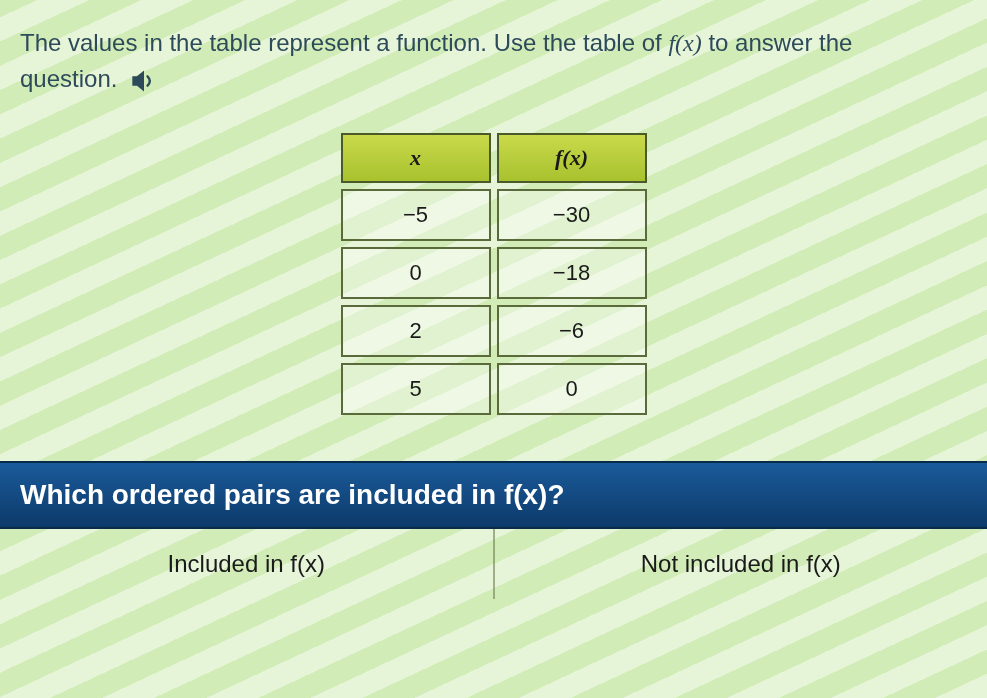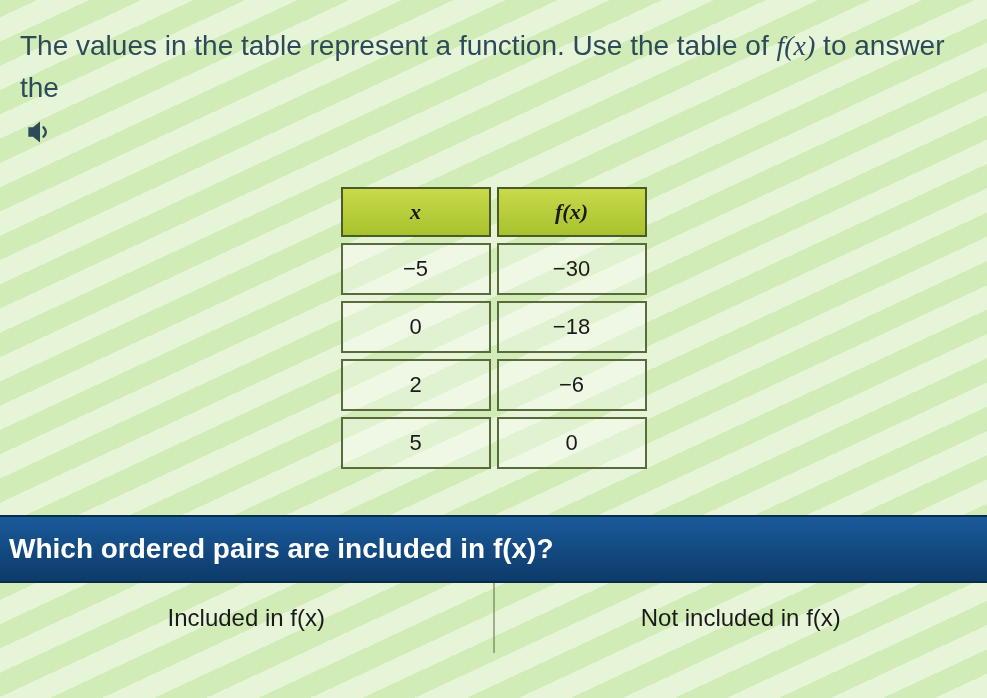--- a/index.html
+++ b/index.html
@@ -10,21 +10,21 @@
       -25deg,
       #e6f5d8 0px,
       #e6f5d8 22px,
       #d2ecb8 22px,
       #d2ecb8 44px
     );
     position: relative;
     padding: 25px 20px 0 20px;
   }
   .question-text {
-    font-size: 28px;
+    font-size: 24px;
     color: #2d4a5a;
     line-height: 1.5;
     margin-bottom: 30px;
     font-weight: 400;
   }
   .fx-italic {
     font-style: italic;
     font-family: 'Times New Roman', serif;
   }
   .audio-icon {
@@ -64,21 +64,21 @@
     height: 52px;
     font-size: 22px;
     color: #1a1a1a;
     text-align: center;
   }
   .banner {
     background: linear-gradient(180deg,#1a5a9a 0%, #0d3a6a 100%);
     color: #fff;
     font-size: 28px;
     font-weight: bold;
-    padding: 16px 9px;
+    padding: 16px 20px;
     margin: 0 -20px;
     border-top: 2px solid #0a2a4a;
     border-bottom: 2px solid #0a2a4a;
   }
   .sort-row {
     display: flex;
     margin: 0 -20px;
     height: 70px;
   }
   .sort-cell {
@@ -90,20 +90,21 @@
     color: #1a1a1a;
     border-right: 2px solid rgba(90,106,58,0.5);
   }
   .sort-cell:last-child { border-right: none; }
 </style>
 </head>
 <body>
 
 <div class="question-text">
   <span>The values in the table represent a function. Use the table of </span><span class="fx-italic">f(x)</span><span> to answer the</span><br>
+  <span>question.</span>
   <span class="audio-icon">
     <svg viewBox="0 0 24 20">
       <path d="M2 6 L6 6 L12 1 L12 19 L6 14 L2 14 Z" fill="#2d4a5a"></path>
       <path d="M15 6 Q19 10 15 14" fill="none" stroke="#2d4a5a" stroke-width="2" stroke-linecap="round"></path>
     </svg>
   </span>
 </div>
 
 <div class="table-wrap">
   <table class="func">

